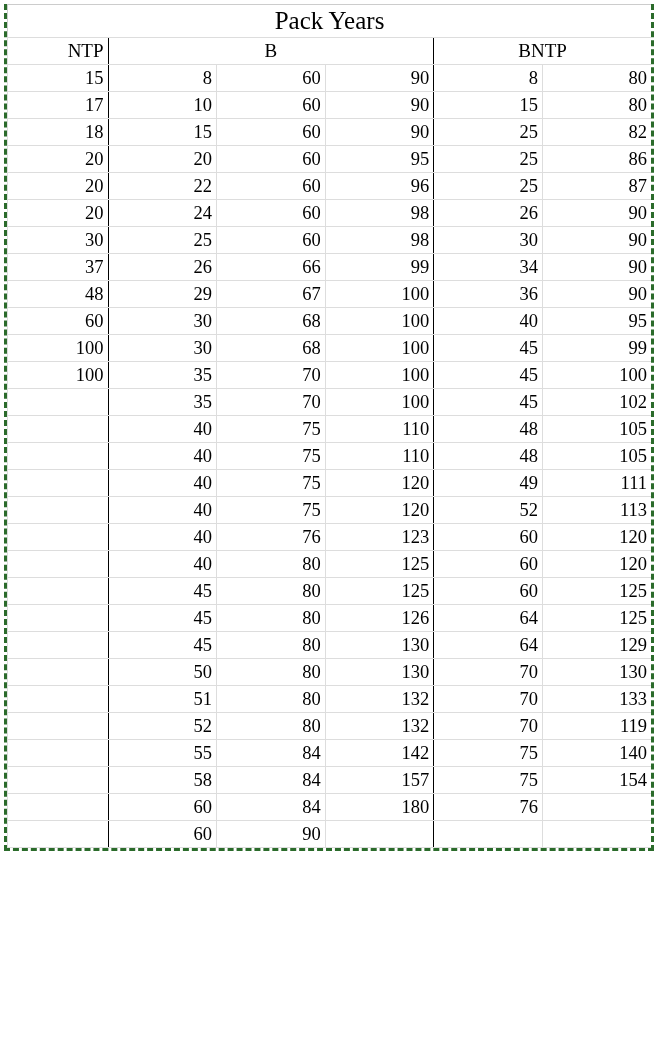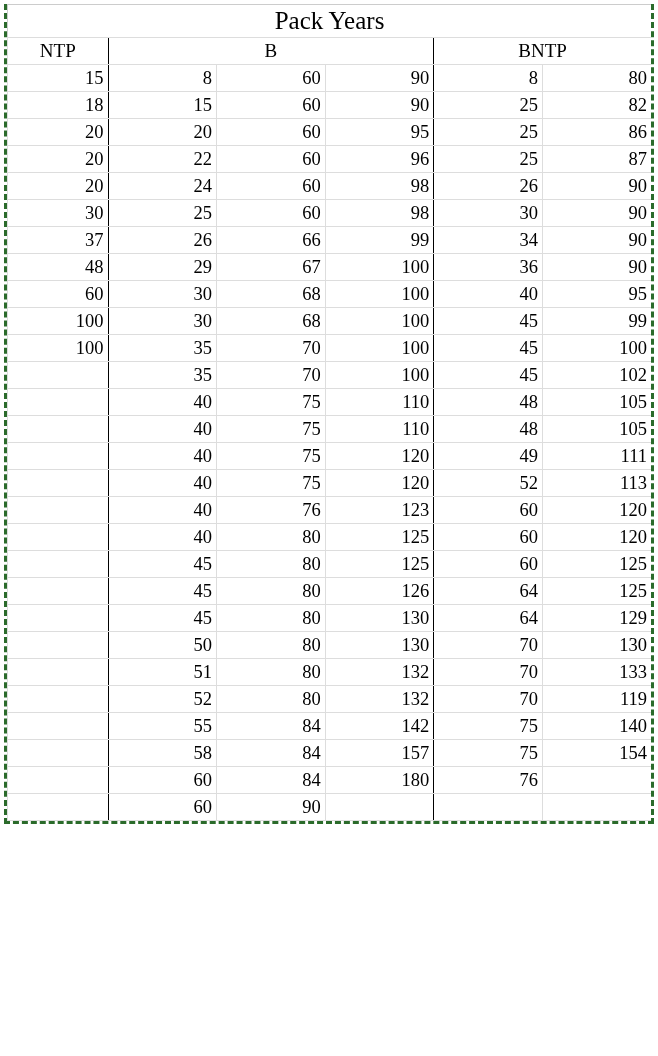--- a/index.html
+++ b/index.html
@@ -39,21 +39,21 @@
     padding: 2px 4px;
     height: 26px;
     line-height: 22px;
     vertical-align: middle;
     white-space: nowrap;
   }
   th {
     font-weight: normal;
     font-size: 19px;
   }
-  th.ntp { text-align: center; margin-top: 16px; }
+  th.ntp { text-align: right; margin-top: 16px; }
   th.b { text-align: center; }
   th.bntp { }
   
   th.sepL, td.sepL { border-left: 1px solid #000; }
   td { text-align: right; }
   td.empty { background: #fff; }
 </style>
 </head>
 <body>
 
@@ -78,20 +78,28 @@
     <tbody id="tbody">
         <tr>
           <td>15</td>
           <td class="sepL">8</td>
           <td>60</td>
           <td>90</td>
           <td class="sepL">8</td>
           <td>80</td>
         </tr>
         <tr>
+          <td>17</td>
+          <td class="sepL">10</td>
+          <td>60</td>
+          <td>90</td>
+          <td class="sepL">15</td>
+          <td>80</td>
+        </tr>
+        <tr>
           <td>18</td>
           <td class="sepL">15</td>
           <td>60</td>
           <td>90</td>
           <td class="sepL">25</td>
           <td>82</td>
         </tr>
         <tr>
           <td>20</td>
           <td class="sepL">20</td>

